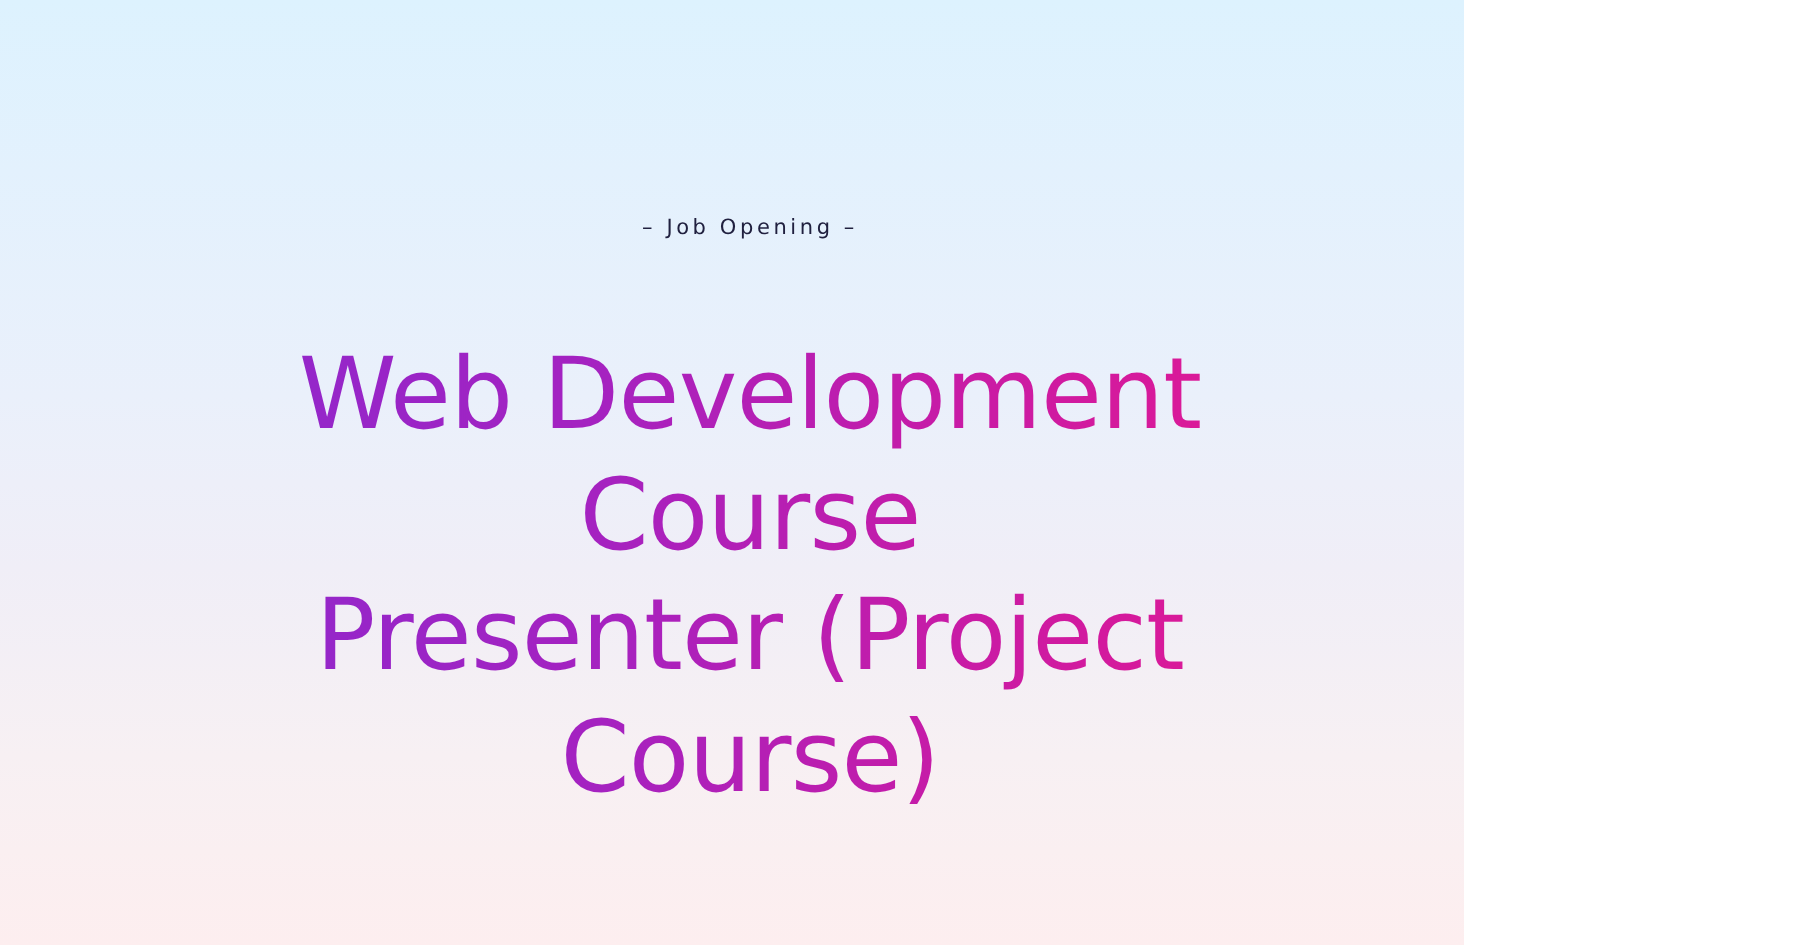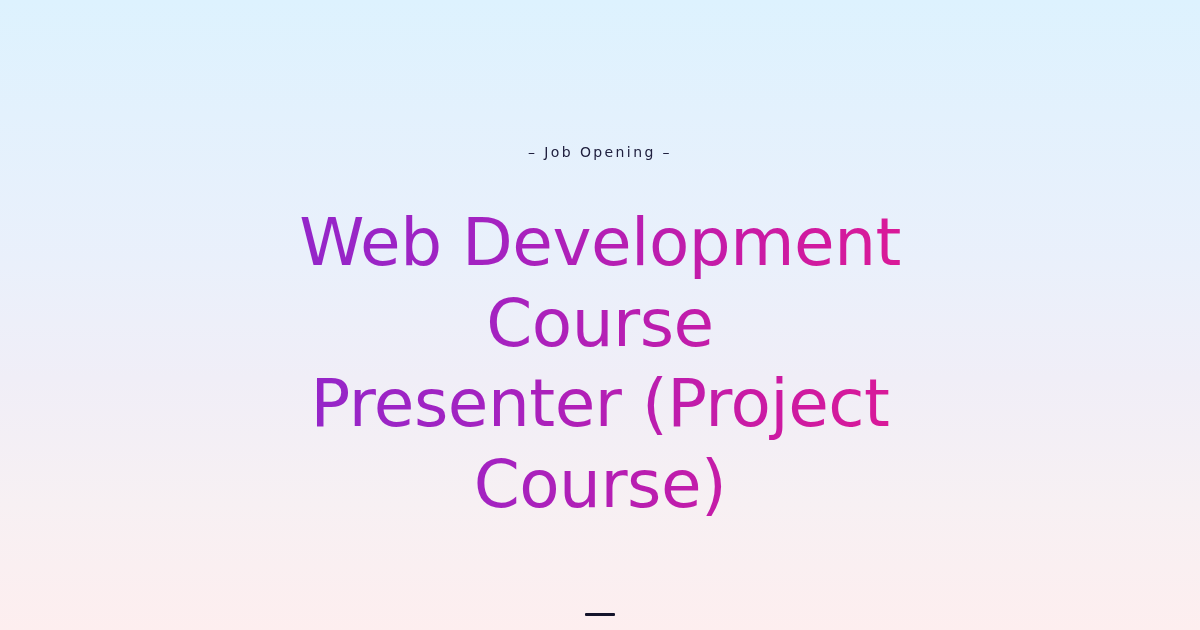--- a/index.html
+++ b/index.html
@@ -8,21 +8,21 @@
   }
   body {
     width: 1200px;
     height: 630px;
     overflow: hidden;
     font-family: "DejaVu Sans", sans-serif;
   }
 
   .card {
     position: relative;
-    width: 1200px;
+    width: 976px;
     height: 630px;
     box-sizing: border-box;
     background: linear-gradient(to bottom,
         #ddf2fe 0%,
         #e3f1fd 18%,
         #eaf0fb 42%,
         #f0eef7 60%,
         #f7f0f3 80%,
         #fdeeef 100%);
     display: flex;
@@ -47,21 +47,21 @@
     font-size: 14px;
     font-weight: 400;
     letter-spacing: 2.4px;
     color: #20203f;
     white-space: nowrap;
     line-height: 1;
   }
 
   
   .title {
-    margin-top: 44px;
+    margin-top: 64px;
     font-family: "DejaVu Sans", sans-serif;
     font-size: 66px;
     font-weight: 400;
     line-height: 1.22;
     letter-spacing: -0.5px;
     max-width: 820px;
     background-image: linear-gradient(to right, #8b28ce 0%, #a522c0 38%, #c71ba6 66%, #e6188f 100%);
     -webkit-background-clip: text;
     background-clip: text;
     color: transparent;

